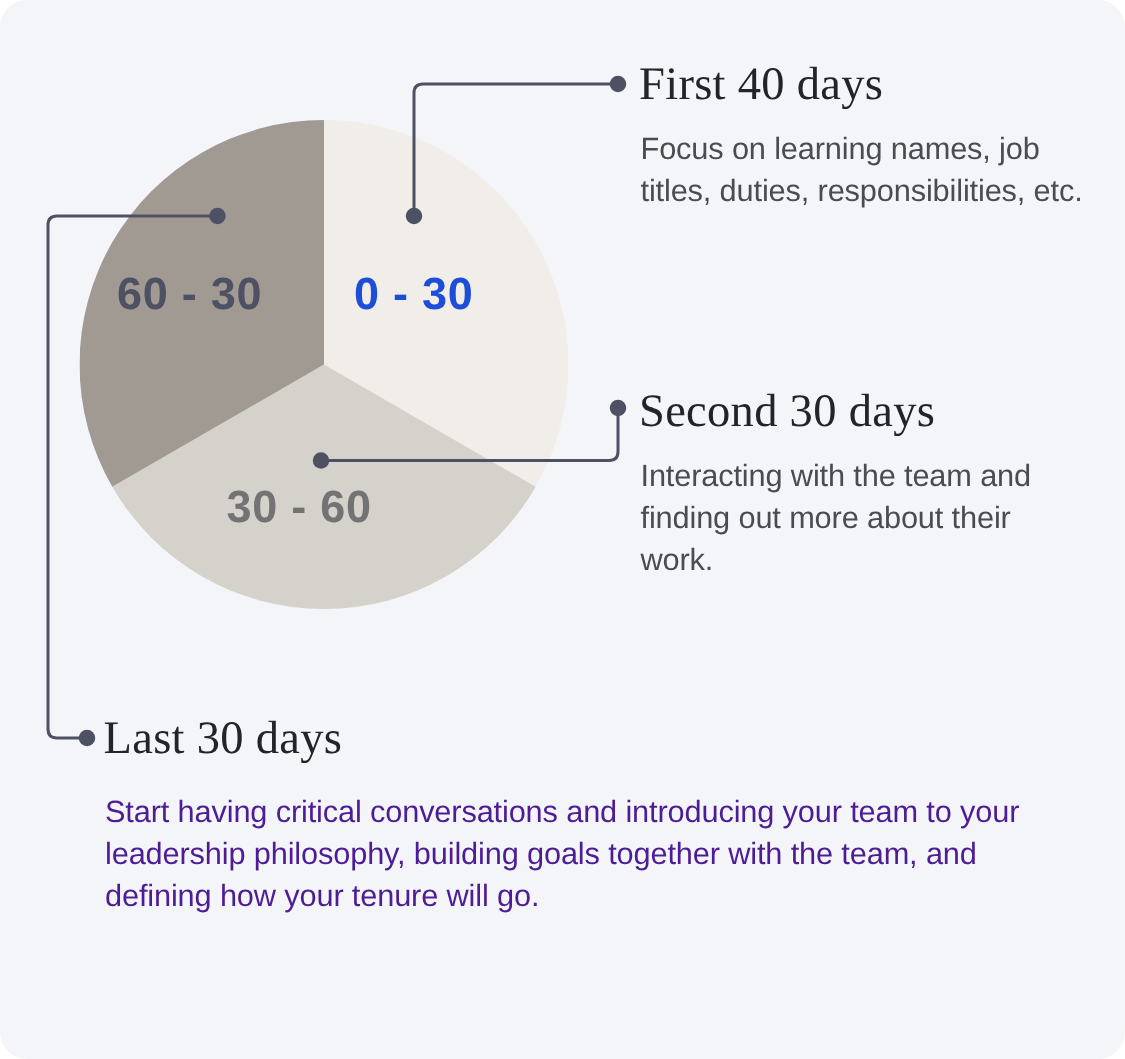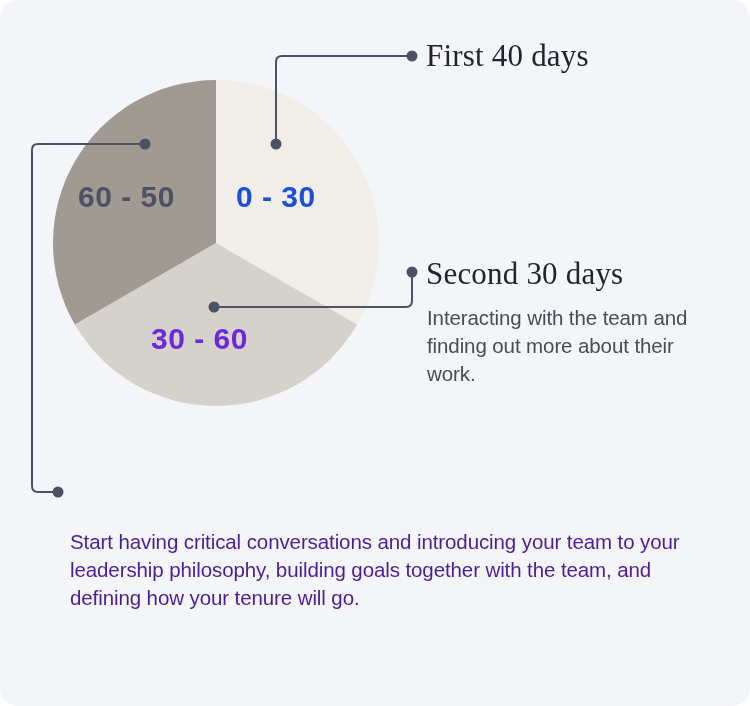--- a/index.html
+++ b/index.html
@@ -91,22 +91,22 @@
 
       <path id="slice-0-30" d="M 163 163 L 163 0 A 163 163 0 0 1 304.16 244.5 Z" fill="#f1eeea"></path>
 
       <path id="slice-30-60" d="M 163 163 L 304.16 244.5 A 163 163 0 0 1 21.84 244.5 Z" fill="#d5d1cb"></path>
 
       <path id="slice-60-30" d="M 163 163 L 21.84 244.5 A 163 163 0 0 1 163 0 Z" fill="#a09a93"></path>
     </svg>
   </div>
 
   <div class="slice-label" id="label-0-30" style="color: #1d4ed8;">0 - 30</div>
-  <div class="slice-label" id="label-30-60" style="color: #6d28d9;">30 - 60</div>
-  <div class="slice-label" id="label-60-30" style="color: rgb(77, 81, 99);">60 - 50</div>
+  <div class="slice-label" id="label-30-60" style="color: #737373;">30 - 60</div>
+  <div class="slice-label" id="label-60-30" style="color: rgb(77, 81, 99);">60 - 30</div>
 
   <svg id="connectors" viewBox="0 0 750 706">
     <g fill="none" stroke="#4d5163" stroke-width="2" stroke-linecap="round" stroke-linejoin="round">
 
       <path d="M 276 144 L 276 62 Q 276 56 282 56 L 412 56" stroke="#4d5163"></path>
 
       <path d="M 214 307 L 406 307 Q 412 307 412 301 L 412 272" stroke="#4d5163"></path>
 
       <path d="M 145 144 L 38 144 Q 32 144 32 150 L 32 486 Q 32 492 38 492 L 58 492" stroke="#4d5163"></path>
     </g>
@@ -114,19 +114,21 @@
       <circle cx="276" cy="144" r="5.5" fill="#4d5163"></circle>
       <circle cx="412" cy="56" r="5.5" fill="#4d5163"></circle>
       <circle cx="214" cy="307" r="5.5" fill="#4d5163"></circle>
       <circle cx="412" cy="272" r="5.5" fill="#4d5163"></circle>
       <circle cx="145" cy="144" r="5.5" fill="#4d5163"></circle>
       <circle cx="58" cy="492" r="5.5" fill="#4d5163"></circle>
     </g>
   </svg>
 
   <div class="callout-title" id="title-first" style="color: rgb(35, 35, 43);">First 40 days</div>
+  <div class="callout-body" id="body-first" style="color: rgb(75, 75, 83);">Focus on learning names, job titles, duties, responsibilities, etc.</div>
 
   <div class="callout-title" id="title-second" style="color: rgb(35, 35, 43); text-align: right;">Second 30 days</div>
   <div class="callout-body" id="body-second" style="color: rgb(75, 75, 83);">Interacting with the team and finding out more about their work.</div>
 
+  <div class="callout-title" id="title-last" style="color: rgb(35, 35, 43);">Last 30 days</div>
   <div class="callout-body" id="body-last" style="color: #4c1d95;">Start having critical conversations and introducing your team to your leadership philosophy, building goals together with the team, and defining how your tenure will go.</div>
 
 </div>
 
 </body></html>

